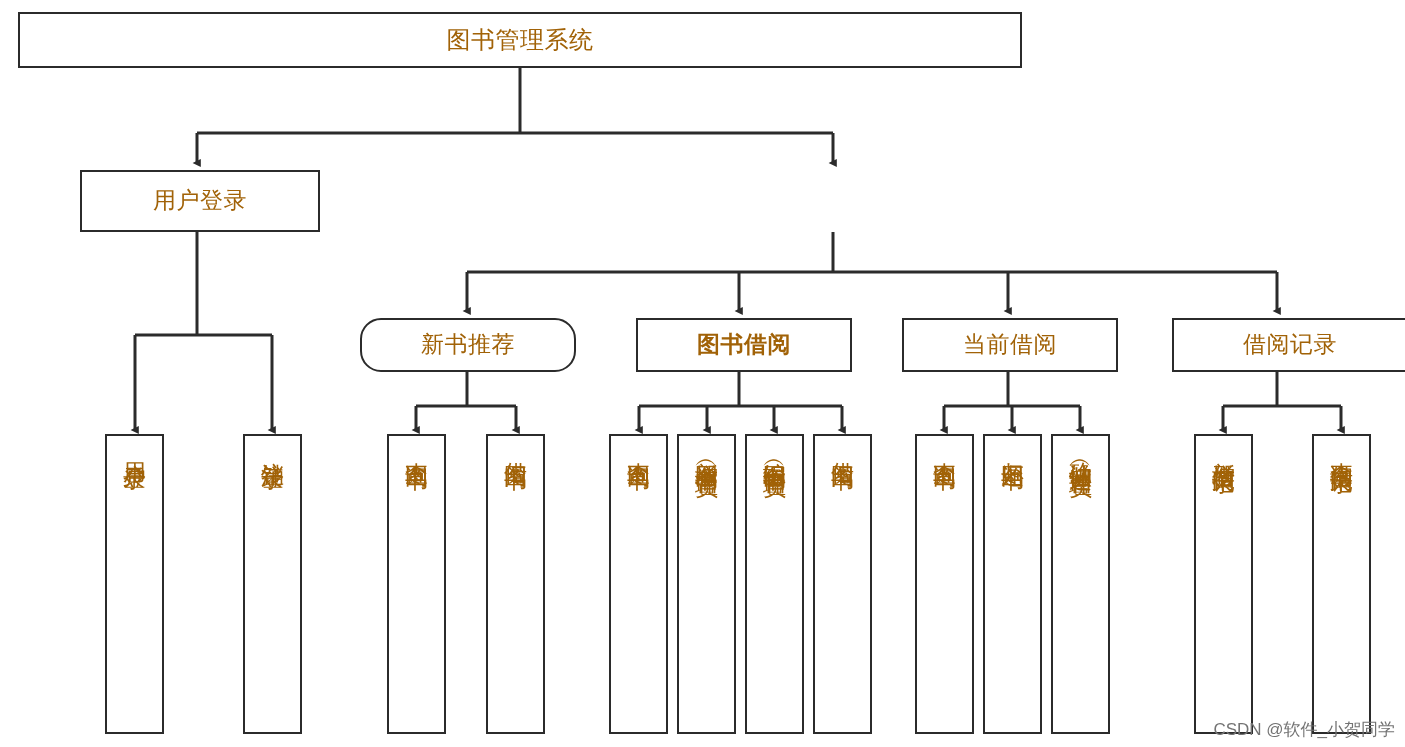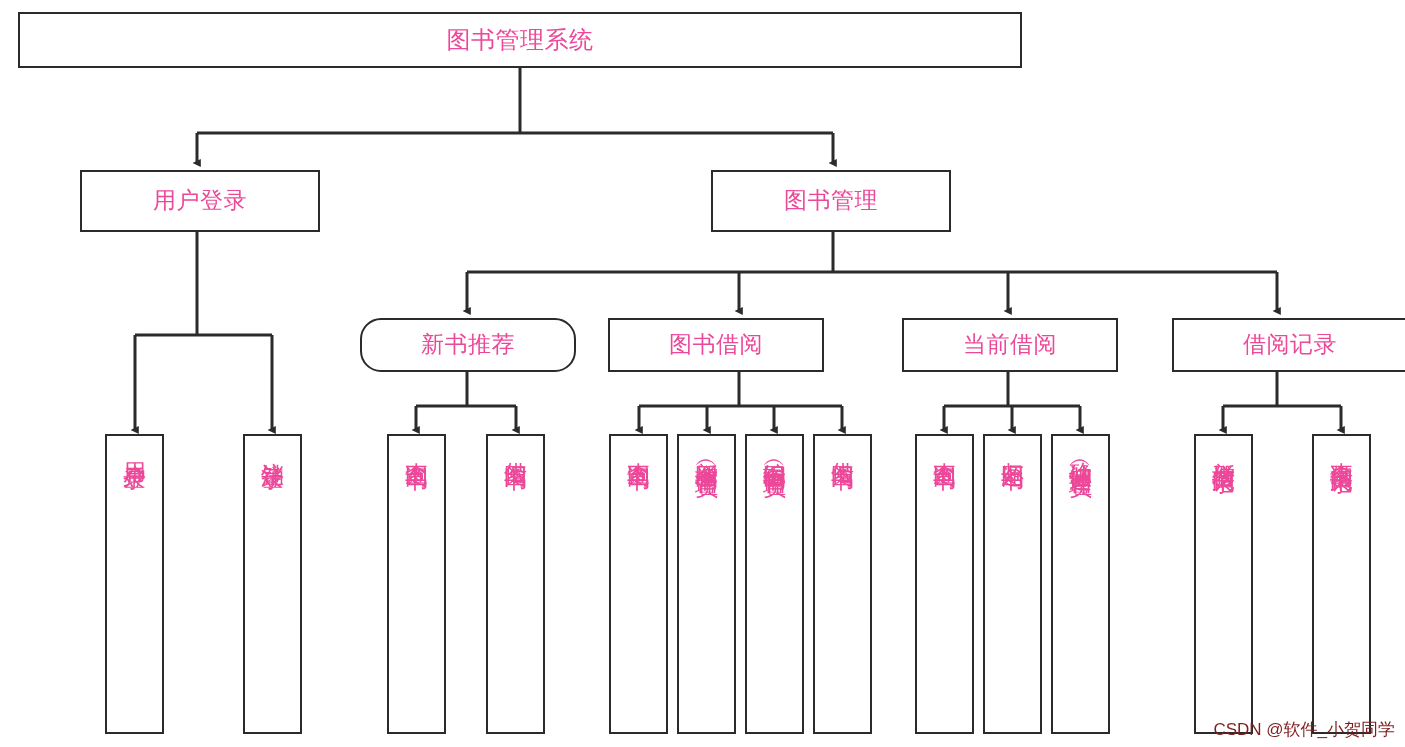--- a/index.html
+++ b/index.html
@@ -32,21 +32,21 @@
     position: absolute;
     box-sizing: border-box;
     background: #ffffff;
     border: 2px solid #2b2b2b;
     display: flex;
     align-items: center;
     justify-content: center;
     z-index: 2;
   }
   .node-label {
-    color: #ec4899;
+    color: #a16207;
     text-align: center;
     line-height: 1.12;
     letter-spacing: 0.5px;
     white-space: pre;
   }
   .node.horizontal .node-label {
     font-size: 23px;
   }
   .node.root .node-label {
     font-size: 24px;
@@ -62,21 +62,21 @@
     font-size: 23px;
     line-height: 1.0;
     letter-spacing: 2px;
     white-space: nowrap;
   }
   .watermark {
     position: absolute;
     right: 10px;
     bottom: 6px;
     font-size: 17px;
-    color: #7f1d1d;
+    color: #737373;
     z-index: 5;
     white-space: nowrap;
     font-family: "Liberation Sans", "DejaVu Sans", sans-serif;
   }
 </style>
 </head>
 <body>
 
 <div id="diagram-root">
 
@@ -130,28 +130,25 @@
     </g>
   </svg>
 
   <div class="node root horizontal" style="left:18px; top:12px; width:1004px; height:56px;">
     <span class="node-label">图书管理系统</span>
   </div>
 
   <div class="node horizontal" style="left:80px; top:170px; width:240px; height:62px;">
     <span class="node-label">用户登录</span>
   </div>
-  <div class="node horizontal" style="left:711px; top:170px; width:240px; height:62px;">
-    <span class="node-label">图书管理</span>
-  </div>
 
   <div class="node horizontal" style="left:360px; top:318px; width:216px; height:54px;border-radius:21px;">
     <span class="node-label">新书推荐</span>
   </div>
-  <div class="node horizontal" style="left:608px; top:318px; width:216px; height:54px;">
+  <div class="node horizontal" style="left:636px; top:318px; width:216px; height:54px;font-weight:bold;">
     <span class="node-label">图书借阅</span>
   </div>
   <div class="node horizontal" style="left:902px; top:318px; width:216px; height:54px;">
     <span class="node-label">当前借阅</span>
   </div>
   <div class="node horizontal" style="left:1172px; top:318px; width:236px; height:54px;">
     <span class="node-label">借阅记录</span>
   </div>
 
   <div class="node vertical" style="left:105px; top:434px; width:59px; height:300px;">

